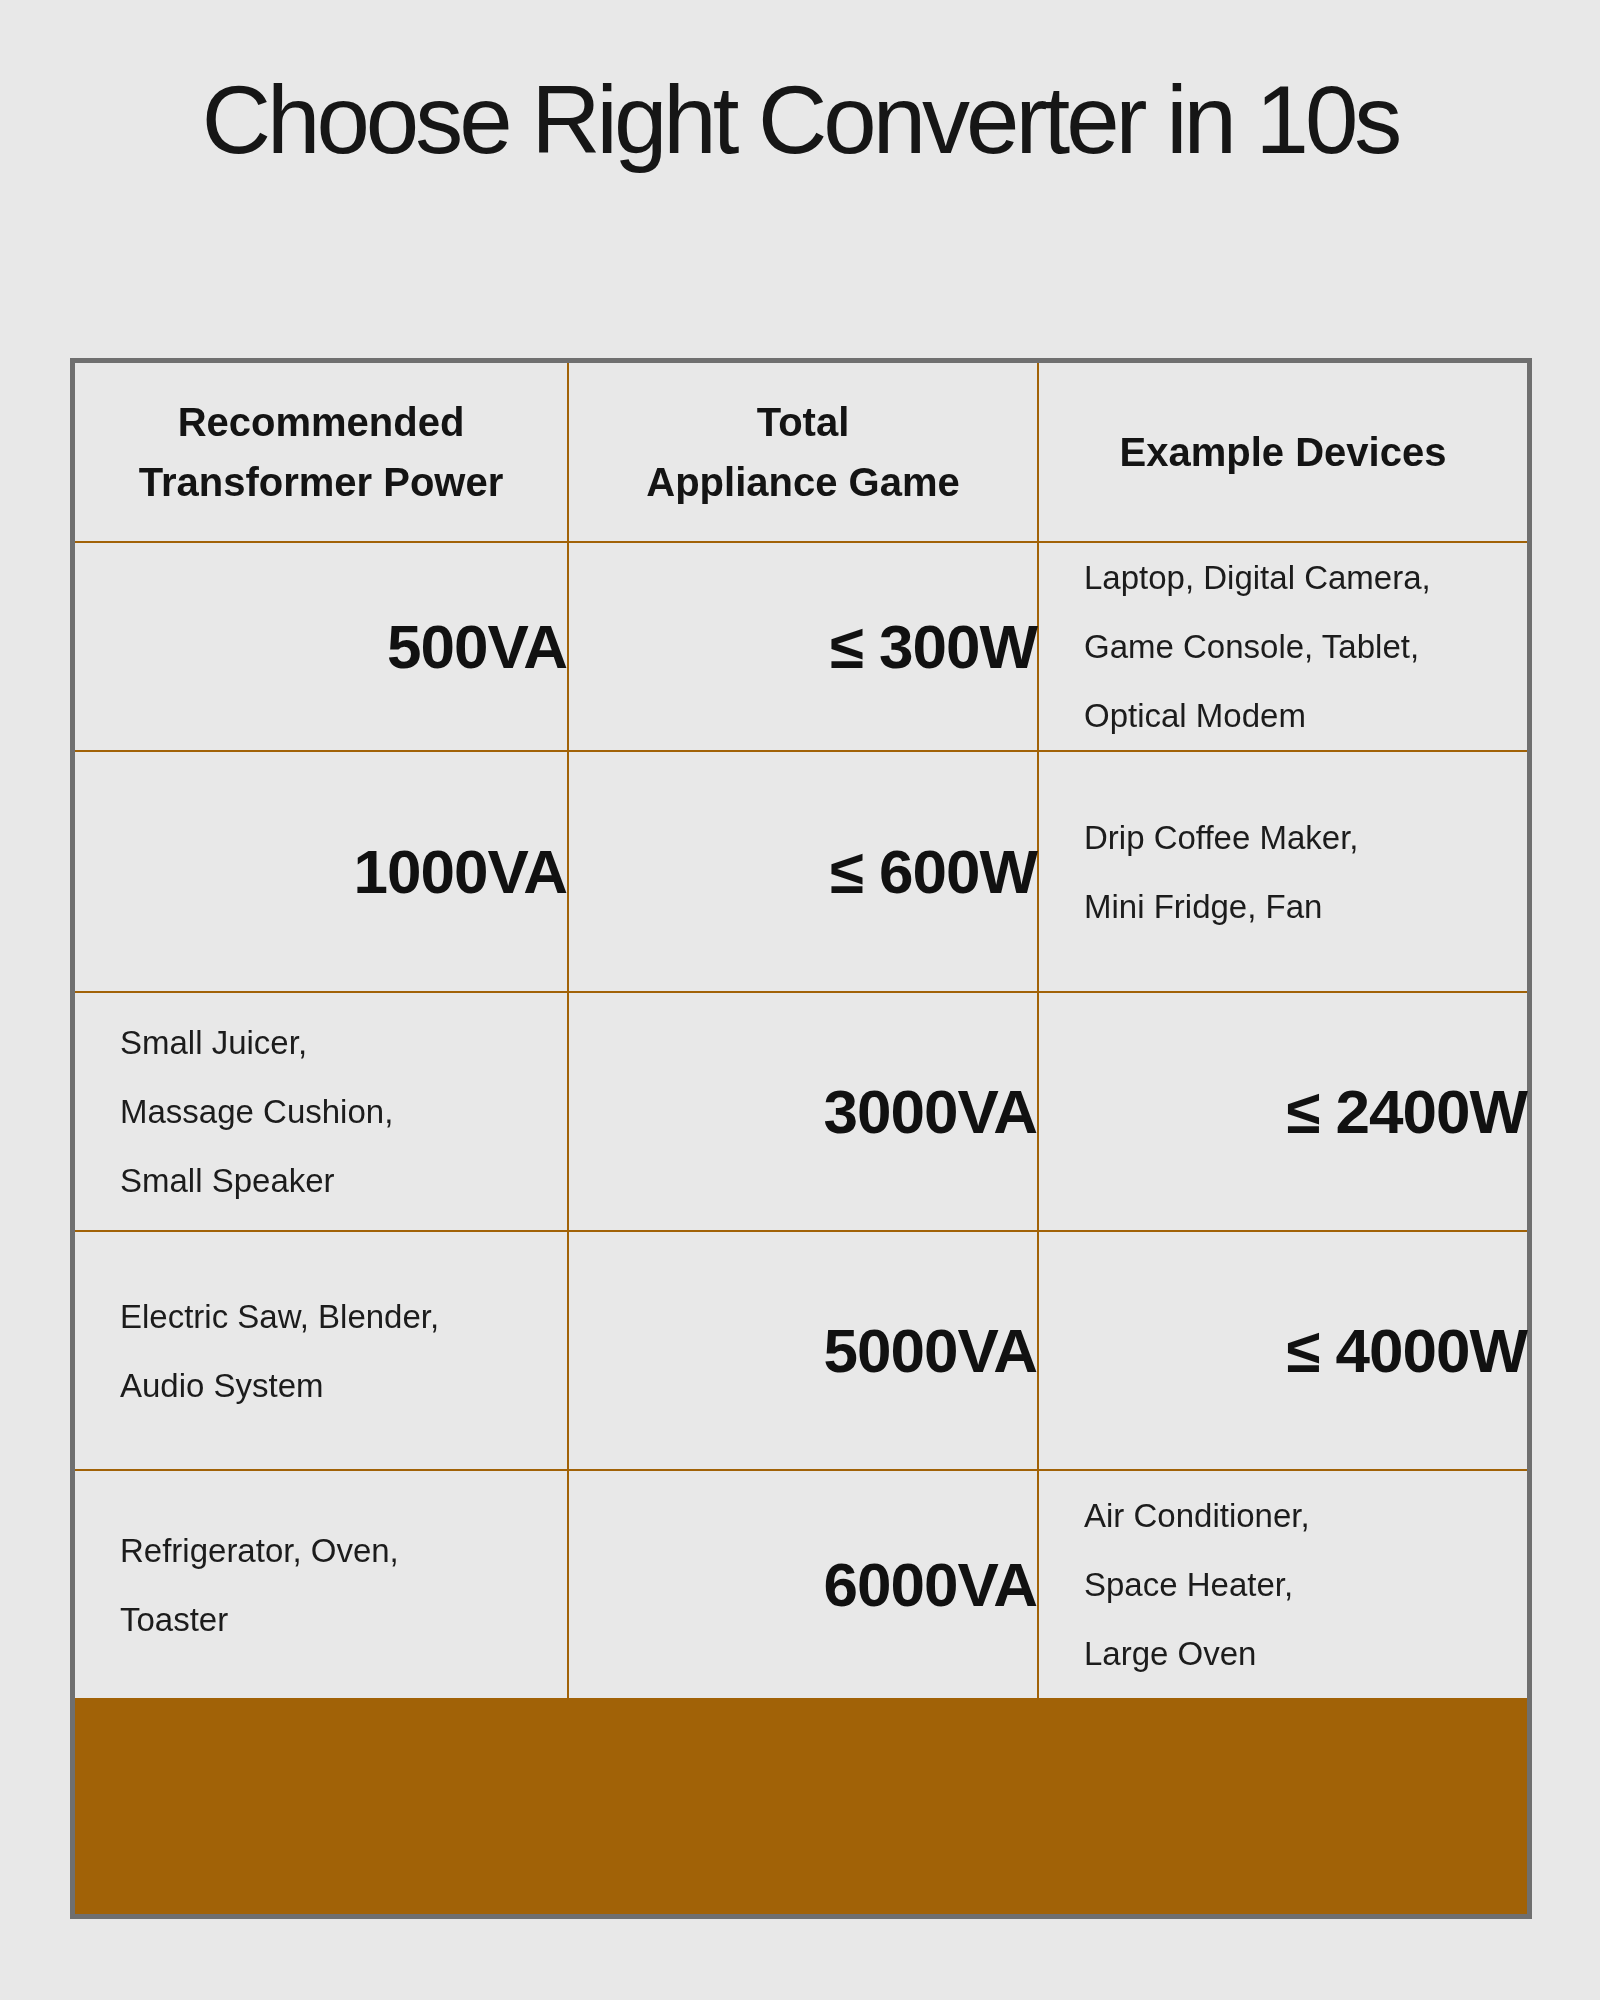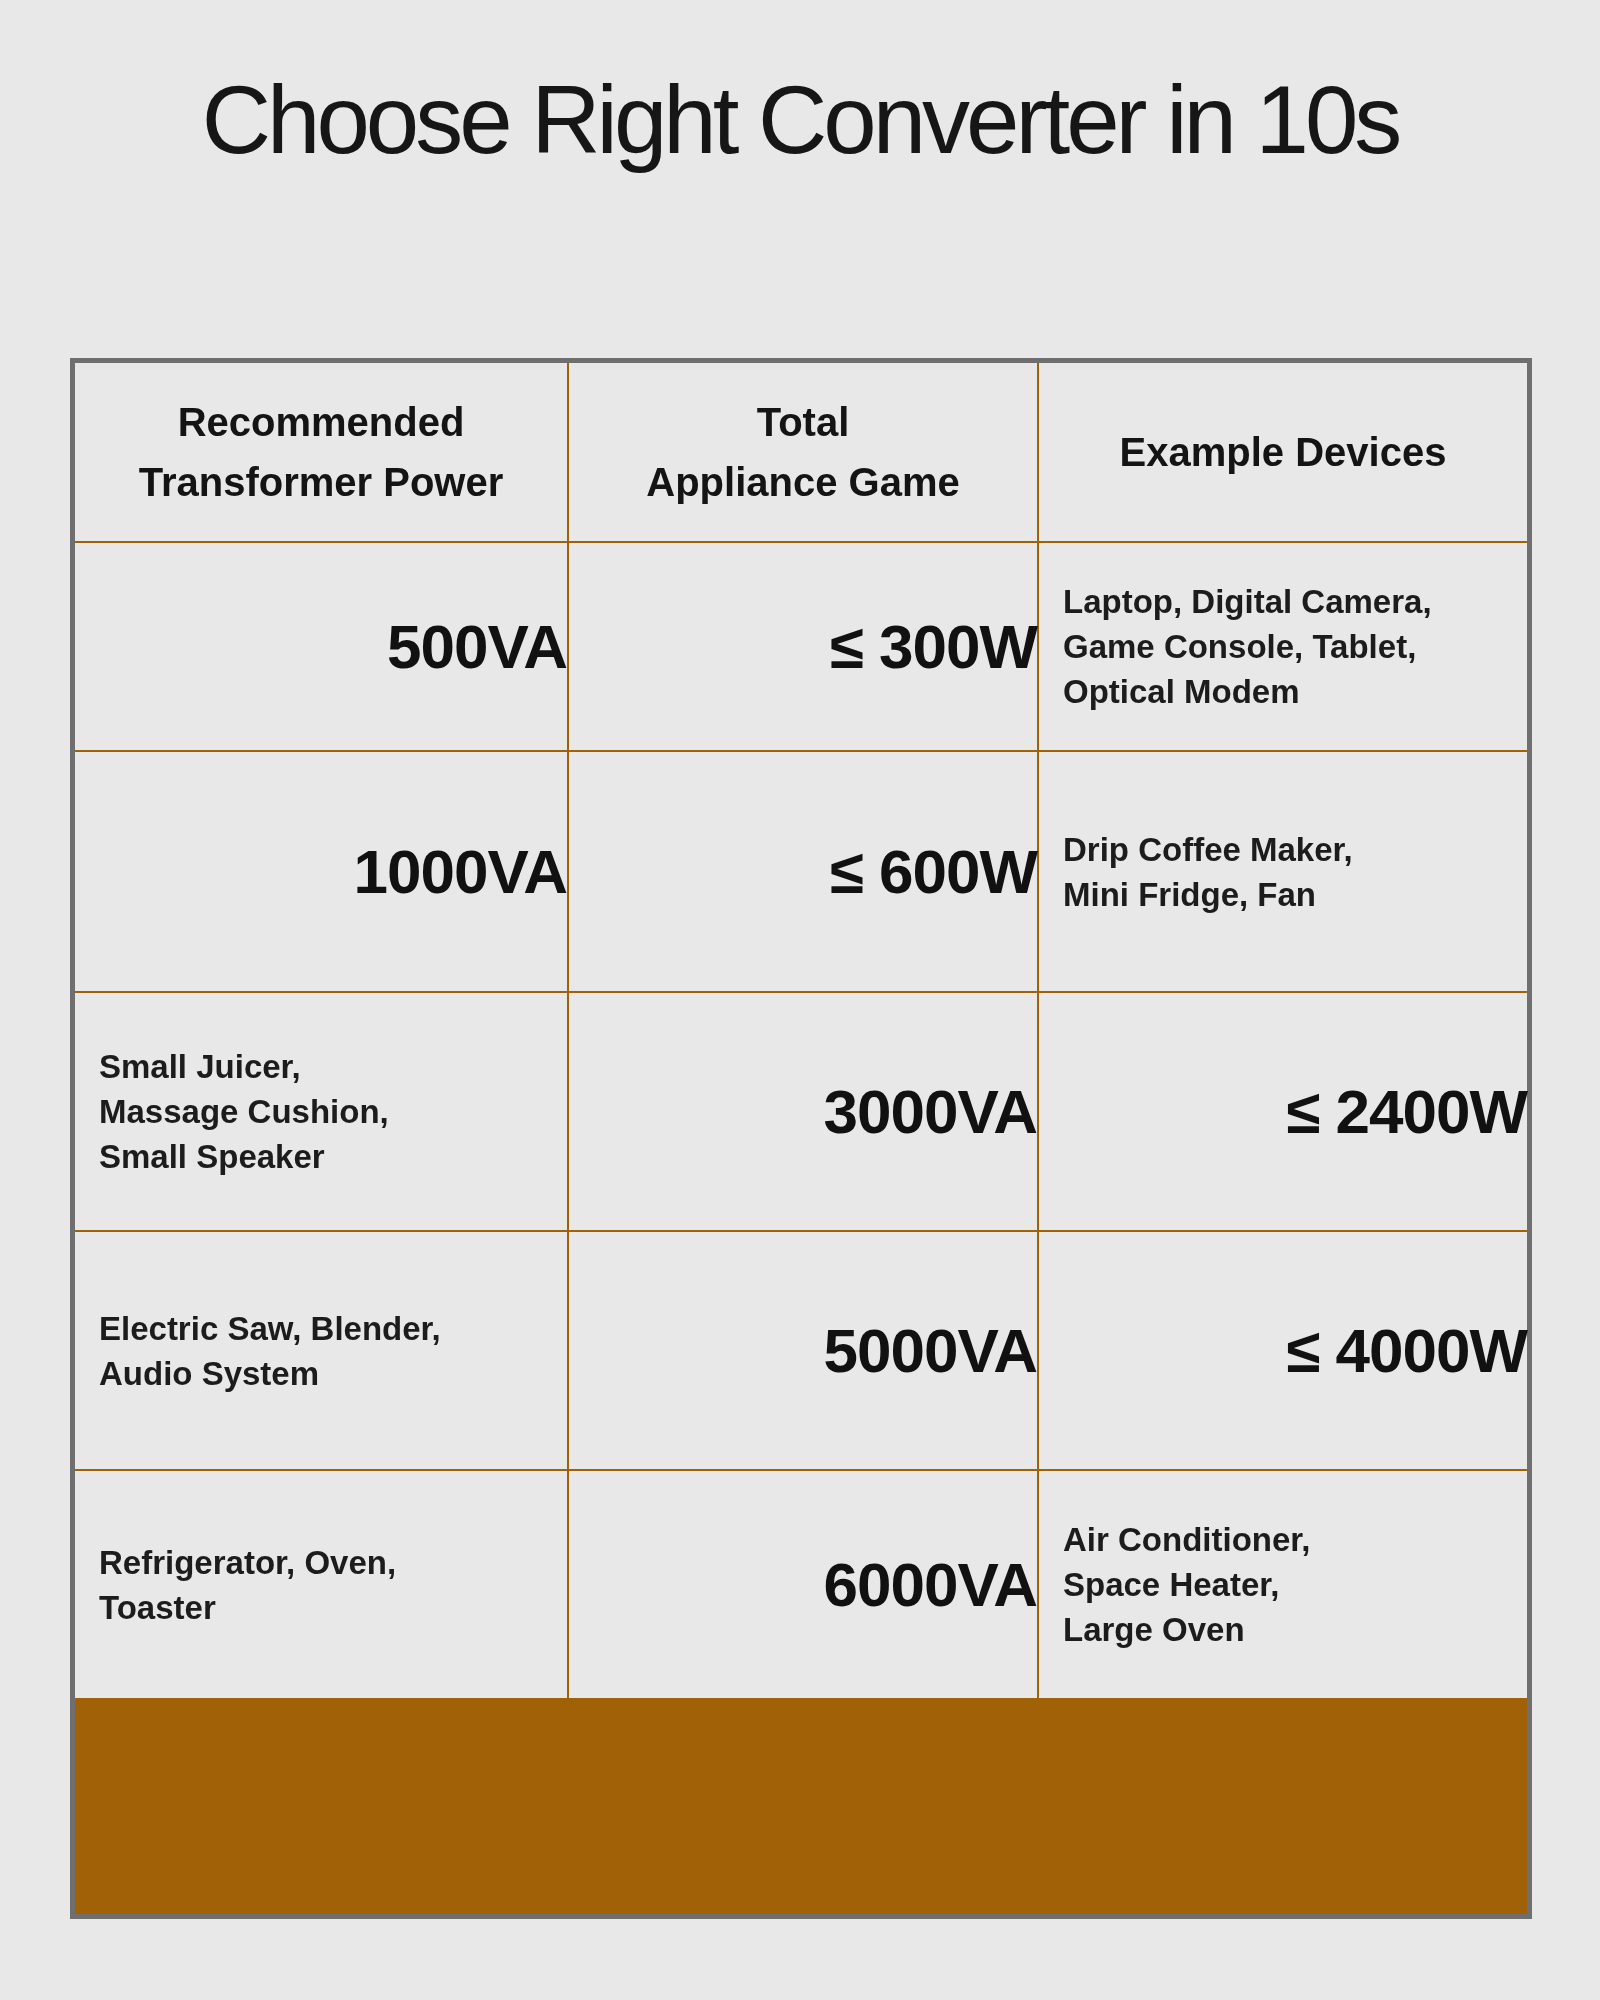--- a/index.html
+++ b/index.html
@@ -65,26 +65,27 @@
   .cell.power {
     font-size: 62px;
     font-weight: 700;
     letter-spacing: -1px;
     color: #111111;
     align-items: flex-end;
   }
   .cell.devices {
     align-items: flex-start;
     text-align: left;
-    padding-left: 24px;
+    padding-left: 45px;
     padding-right: 24px;
     font-size: 33px;
-    font-weight: 700;
+    font-weight: 400;
     line-height: 45px;
     color: #1c1c1c;
+    gap: 24px;
   }
 </style>
 </head>
 <body>
 
 <h1 class="page-title">Choose Right Converter in 10s</h1>
 
 <div class="table-wrap">
   <div class="grid" id="grid">
       <div class="cell header">

